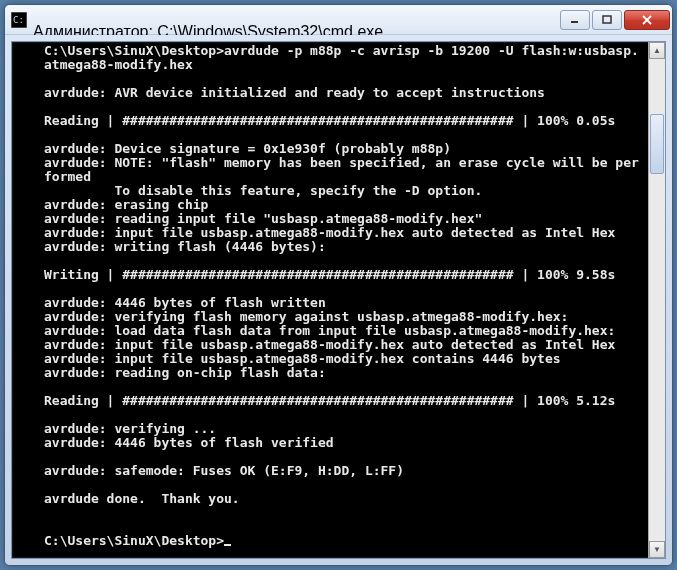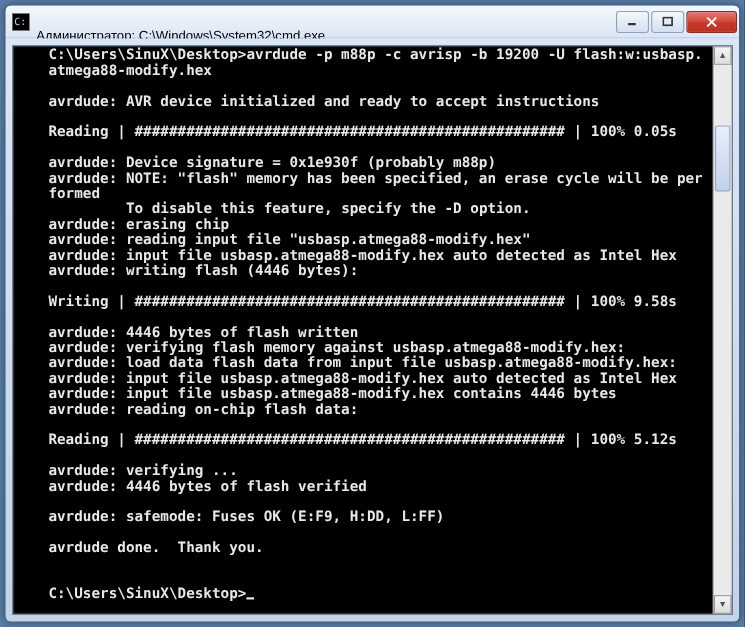--- a/index.html
+++ b/index.html
@@ -26,21 +26,21 @@
     padding: 0 2px 0 6px;
     border-bottom: 1px solid #b8c8de;
   }
   .app-icon {
     width: 16px; height: 16px;
     margin-right: 6px;
     display: inline-block;
   }
   .title-text {
     flex: 1;
-    font-size: 12px;
+    font-size: 16px;
     color: #000;
     white-space: nowrap;
     overflow: hidden;
     margin-top: 24px;
   }
   .win-btns { display: flex; gap: 0; }
   .win-btn {
     width: 30px; height: 20px;
     border: 1px solid #8ba2c0;
     border-radius: 3px;

